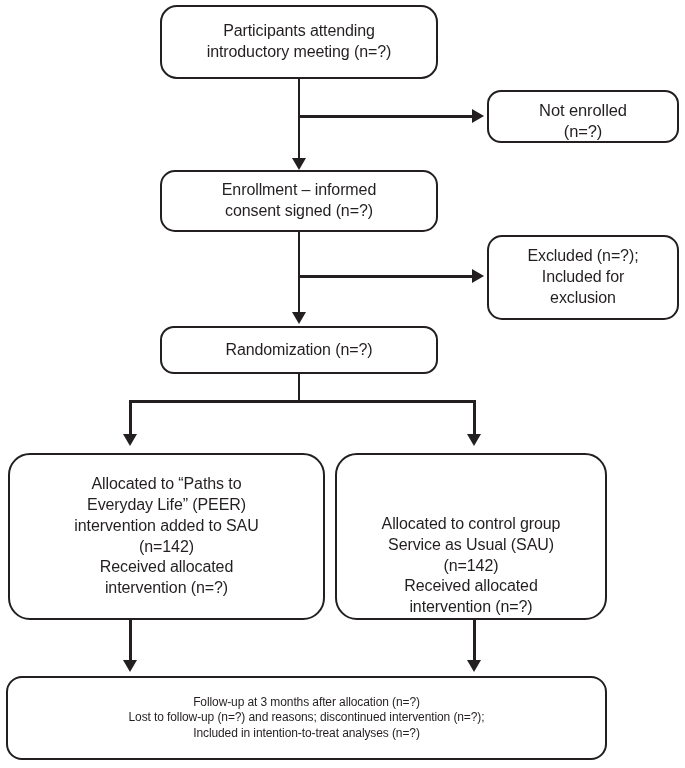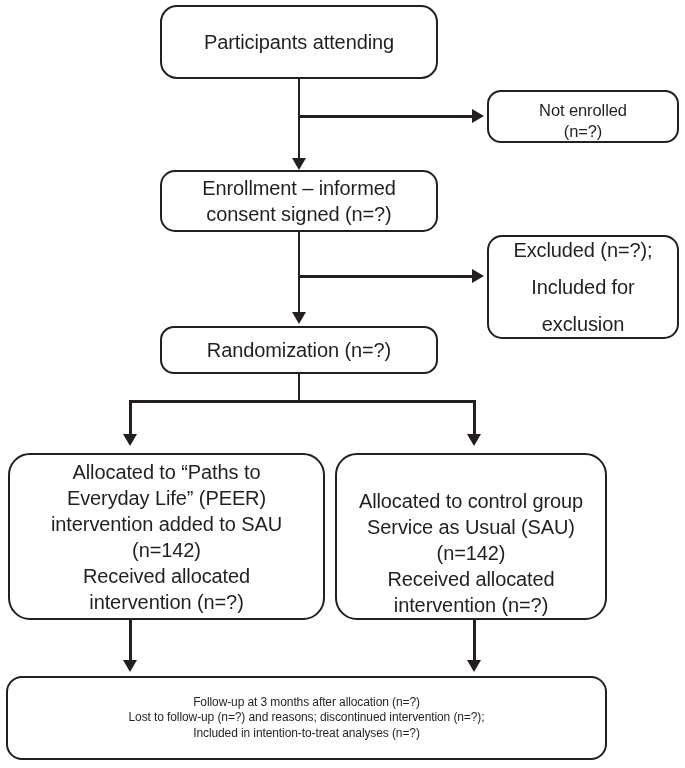--- a/index.html
+++ b/index.html
@@ -33,30 +33,30 @@
     align-items: center;
     justify-content: center;
     text-align: center;
     overflow: hidden;
     z-index: 3;
   }
   .node .line {
     display: block;
     white-space: nowrap;
     line-height: 1.30;
-    font-size: 20px;
+    font-size: 16px;
     letter-spacing: -0.1px;
   }
   
   #node-participants { left: 160px; top: 5px;  width: 278px; height: 74px; border-radius: 17px; }
   #node-not-enrolled { left: 487px; top: 90px; width: 192px; height: 53px; border-radius: 14px;
                        justify-content: flex-start; padding-top: 8px; }
   #node-not-enrolled .line { font-size: 16.5px; }
   #node-enrollment   { left: 160px; top: 170px; width: 278px; height: 62px; border-radius: 15px; }
-  #node-excluded     { left: 487px; top: 235px; width: 192px; height: 104px; border-radius: 15px; justify-content: space-between; }
+  #node-excluded     { left: 487px; top: 235px; width: 192px; height: 85px; border-radius: 15px; }
   #node-randomization{ left: 160px; top: 326px; width: 278px; height: 48px; border-radius: 14px; }
   #node-alloc-peer   { left: 8px;   top: 453px; width: 317px; height: 167px; border-radius: 22px; }
   #node-alloc-sau    { left: 335px; top: 453px; width: 272px; height: 167px; border-radius: 22px; justify-content: flex-end; }
   #node-followup     { left: 6px;   top: 676px; width: 601px; height: 84px; border-radius: 16px; }
   #node-followup .line { font-size: 12px; }
 
   
   .conn { position: absolute; background: #231f20; z-index: 1; }
   .vline { width: 2.6px; }
   .hline { height: 2.6px; }
@@ -77,20 +77,21 @@
     z-index: 2;
   }
 </style>
 </head>
 <body>
 
 <div id="flow-root">
 
   <div class="node" id="node-participants">
     <span class="line">Participants attending</span>
+    <span class="line">introductory meeting (n=?)</span>
   </div>
 
   <div class="conn vline" style="left:297.7px; top:79px; height:83px;"></div>
   <div class="arrow-down" style="left:291.5px; top:158px;"></div>
 
   <div class="conn hline" style="left:297.7px; top:115px; width:176px;"></div>
   <div class="arrow-right" style="left:472px; top:109px;"></div>
 
   <div class="node" id="node-not-enrolled">
     <span class="line">Not enrolled</span>

